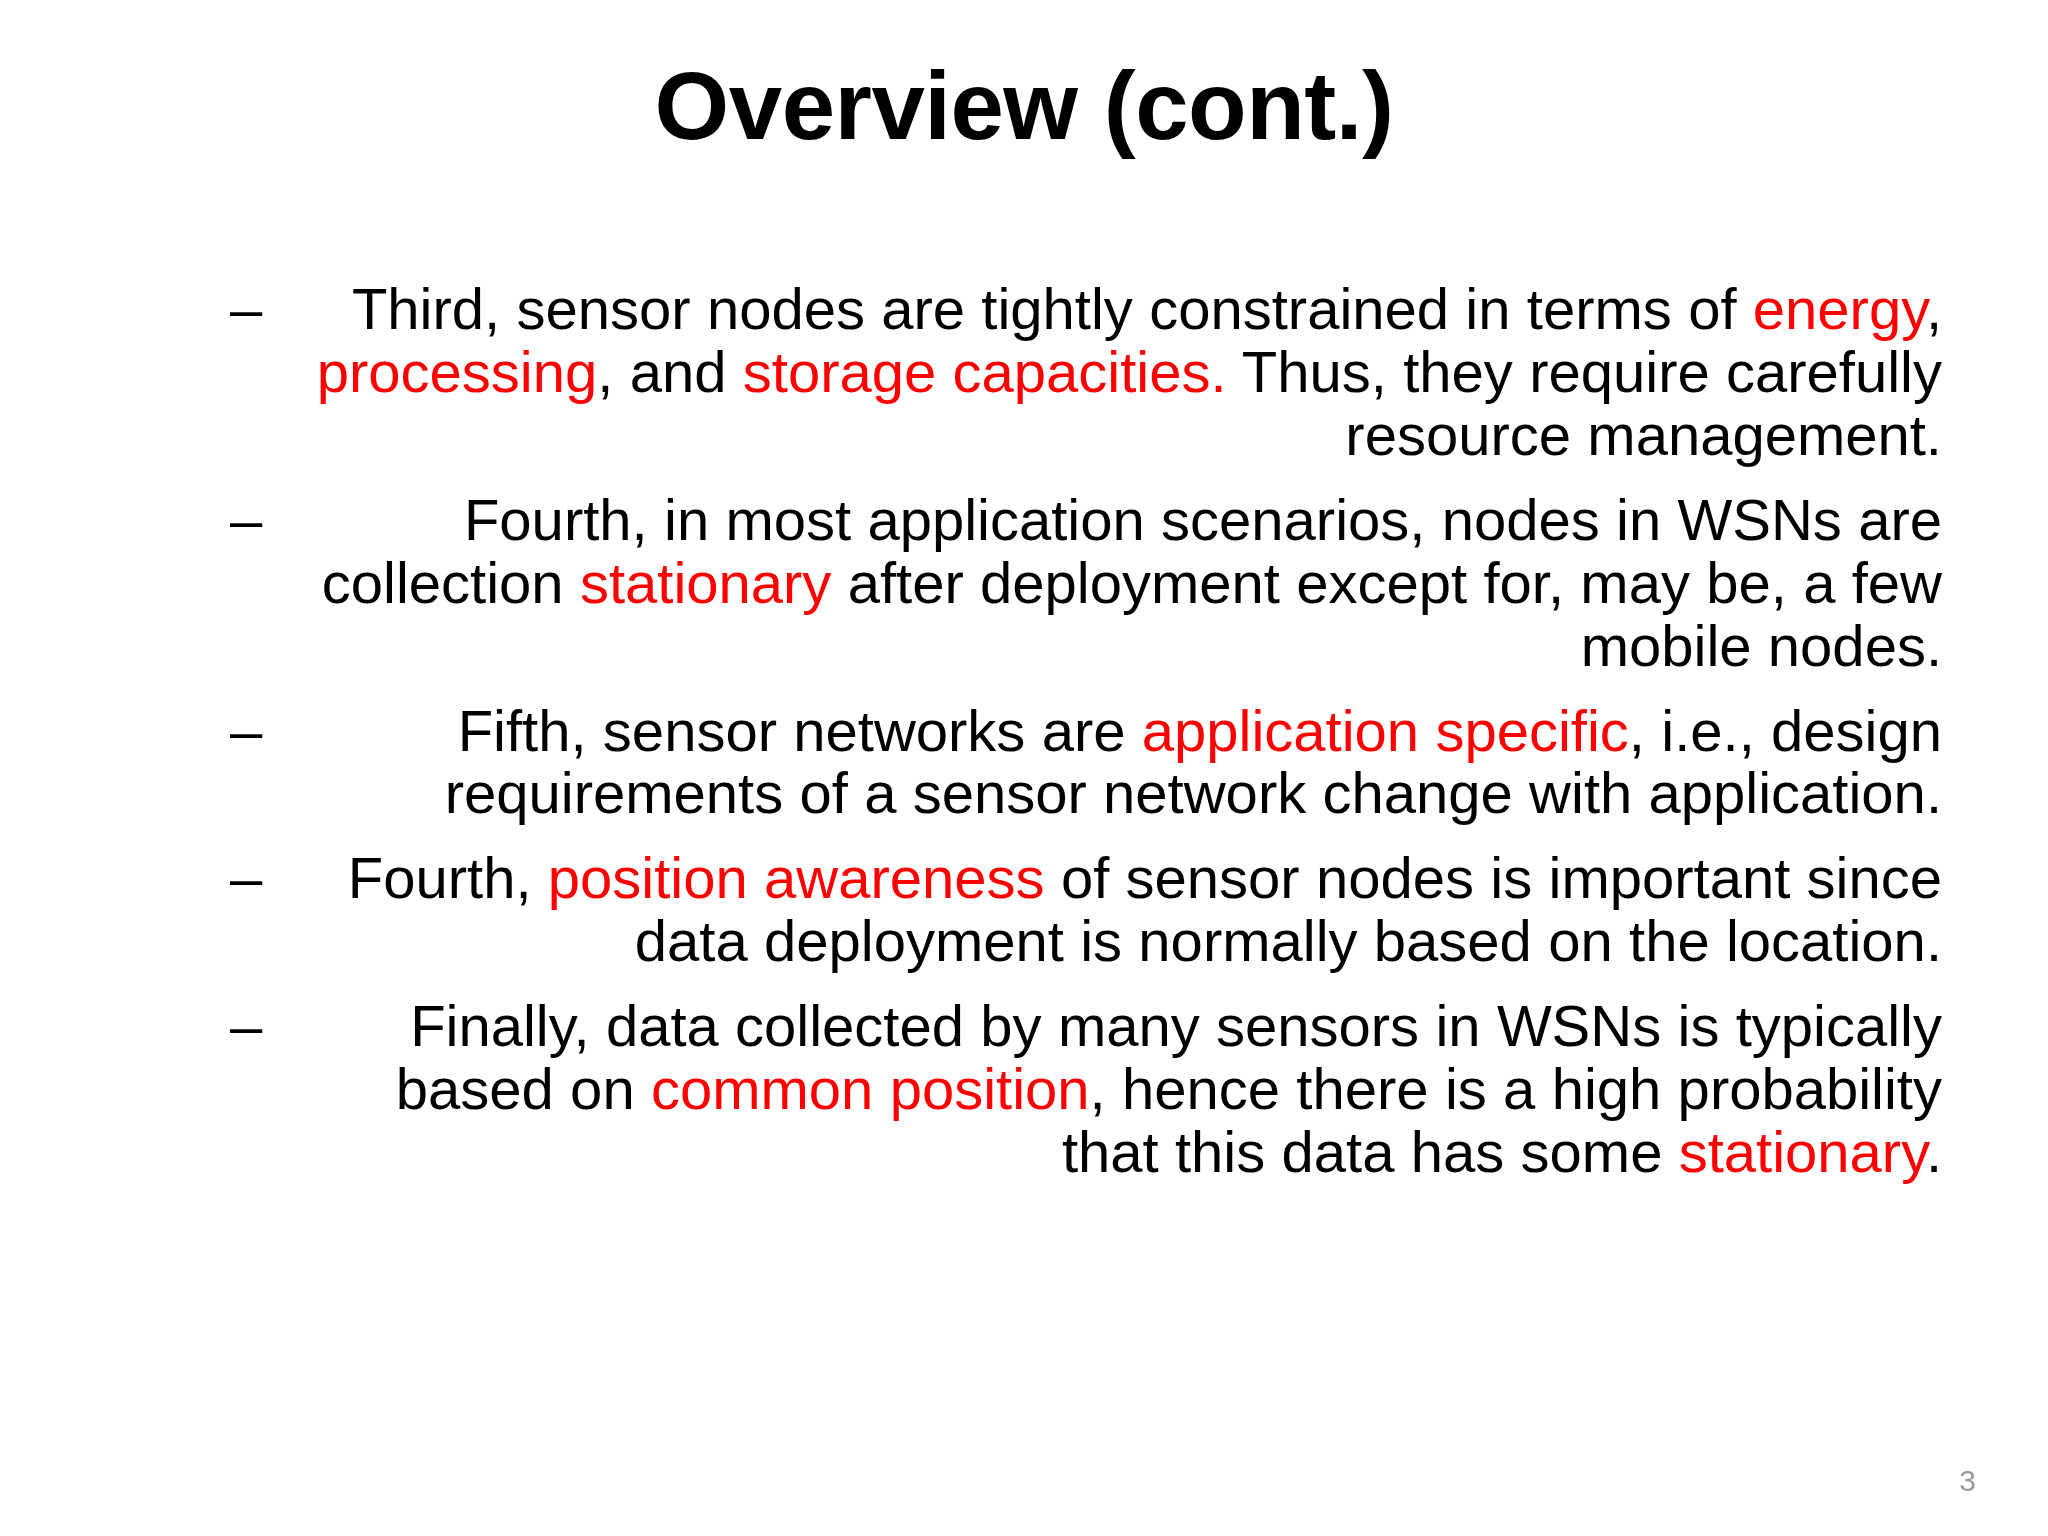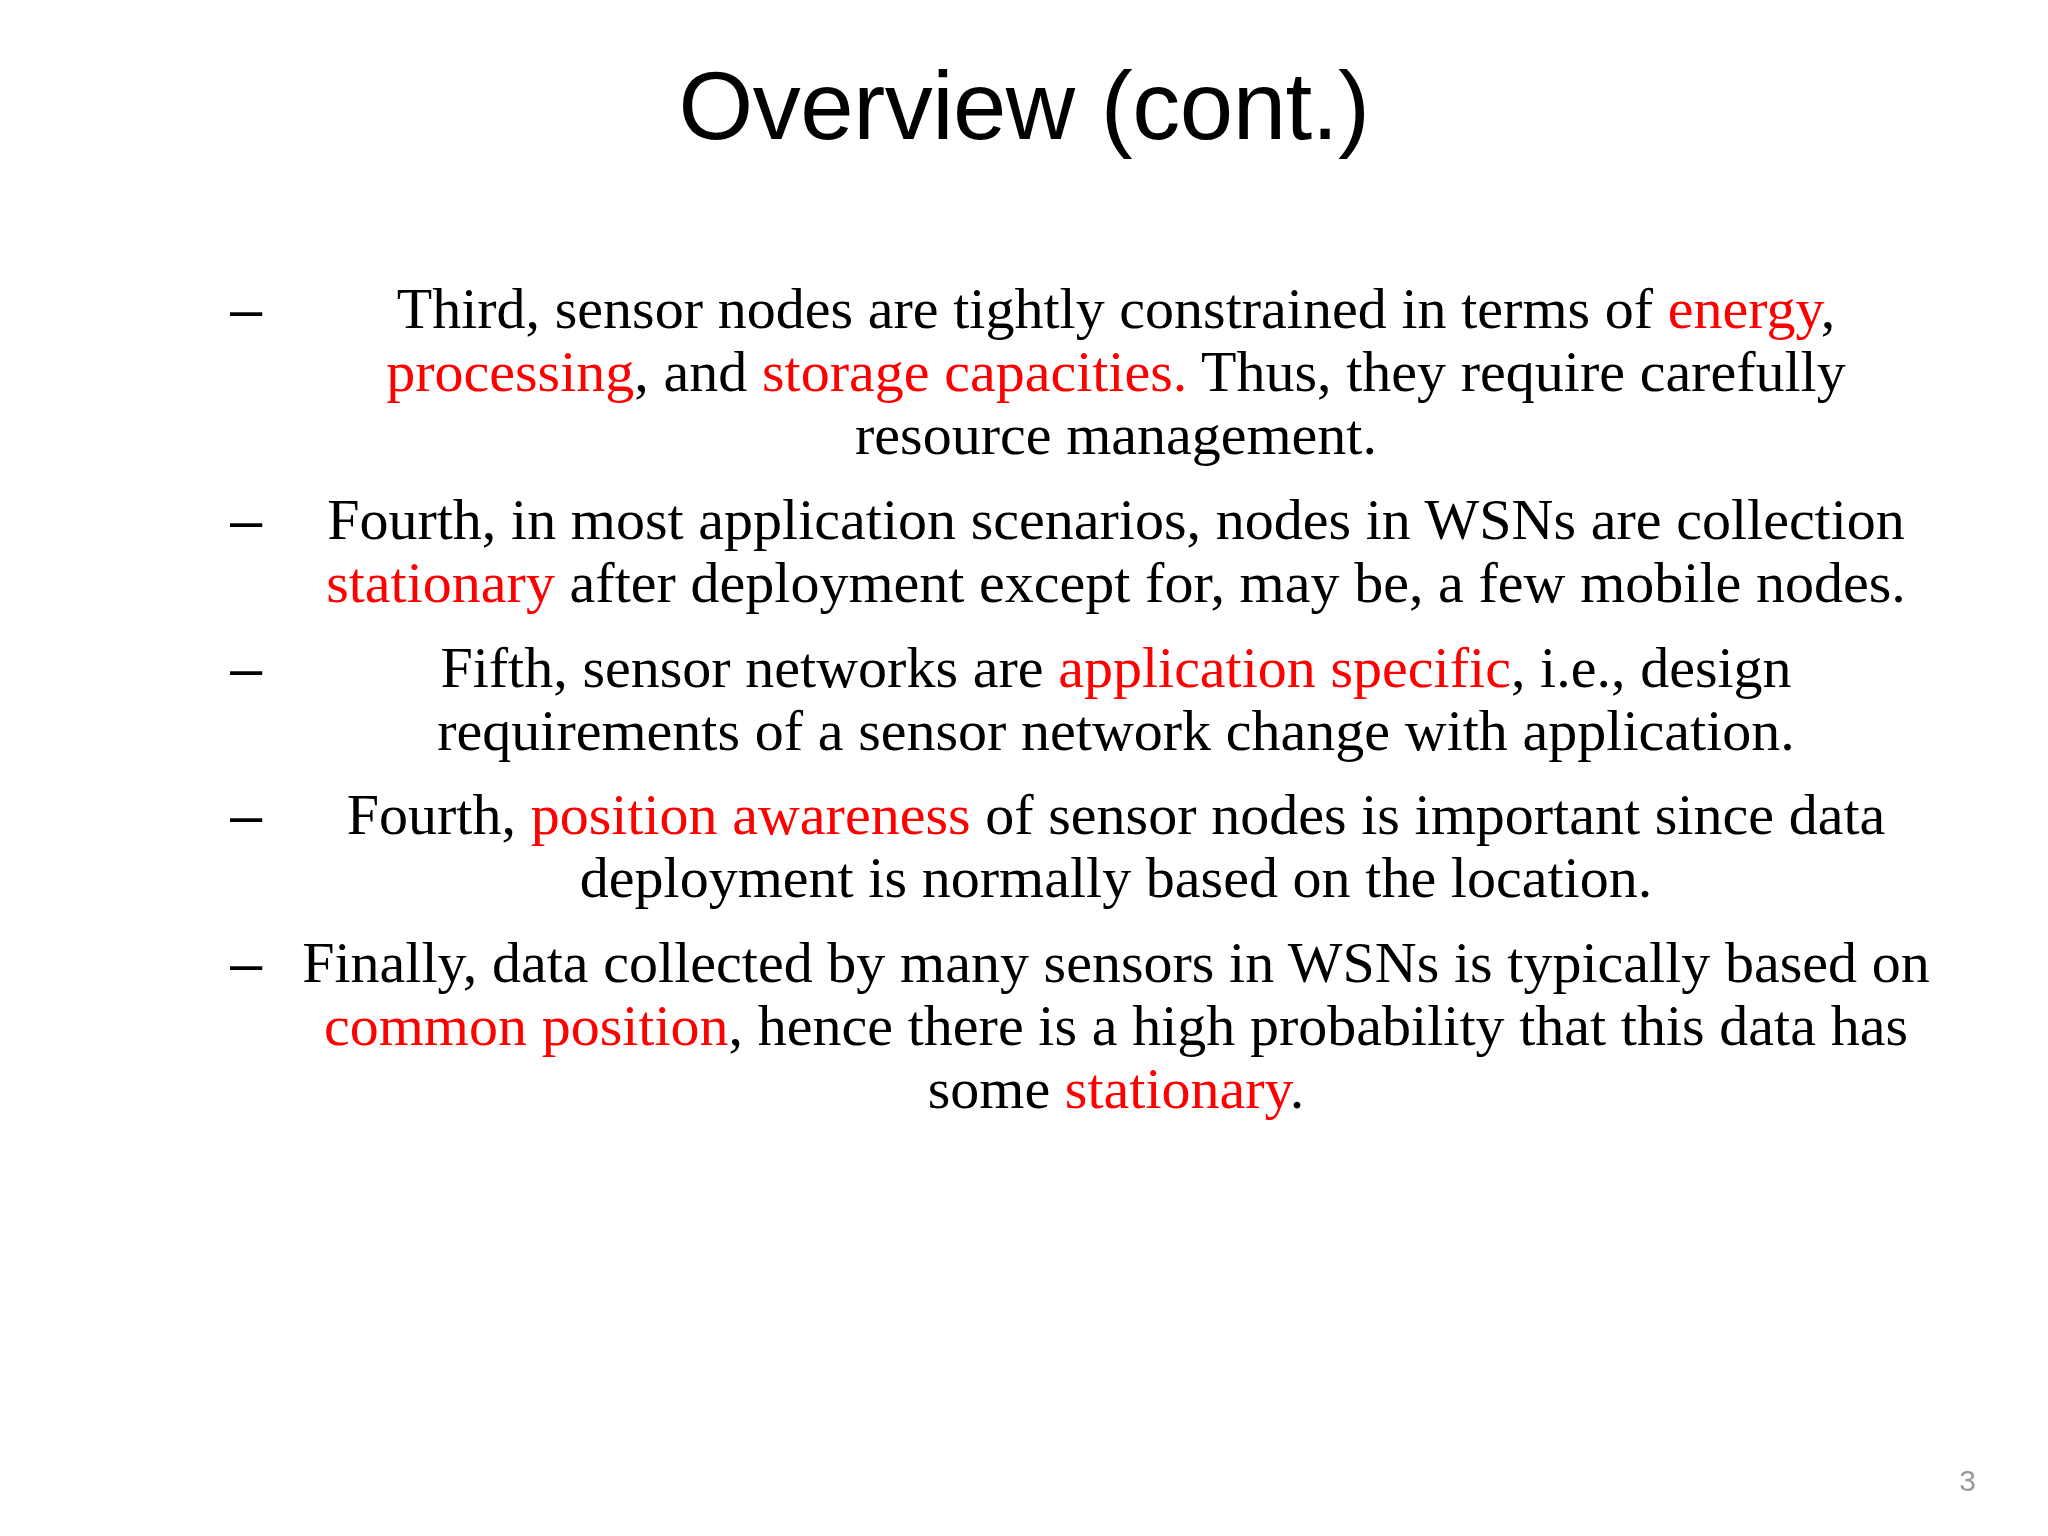--- a/index.html
+++ b/index.html
@@ -25,21 +25,21 @@
     background: #ffffff;
   }
 
   .slide-title {
     position: absolute;
     left: 0;
     top: 54px;
     width: 2048px;
     text-align: center;
     font-size: 96px;
-    font-weight: 400;
+    font-weight: 700;
     line-height: 1.08;
     letter-spacing: -0.5px;
     color: #000000;
     white-space: nowrap;
   }
 
   .body-block {
     position: absolute;
     left: 222px;
     top: 278px;
@@ -61,23 +61,22 @@
     text-align: left;
     padding-left: 8px;
     box-sizing: border-box;
   }
 
   .bullet-text {
     flex: 1 1 auto;
     font-size: 58px;
     line-height: 1.085;
     color: #000000;
-    text-align: center;
+    text-align: right;
     word-spacing: 0.2px;
-    font-family: Liberation Serif, serif;
   }
 
   .hl {
     color: #FF0000;
   }
 
   .page-number {
     position: absolute;
     right: 72px;
     bottom: 38px;

